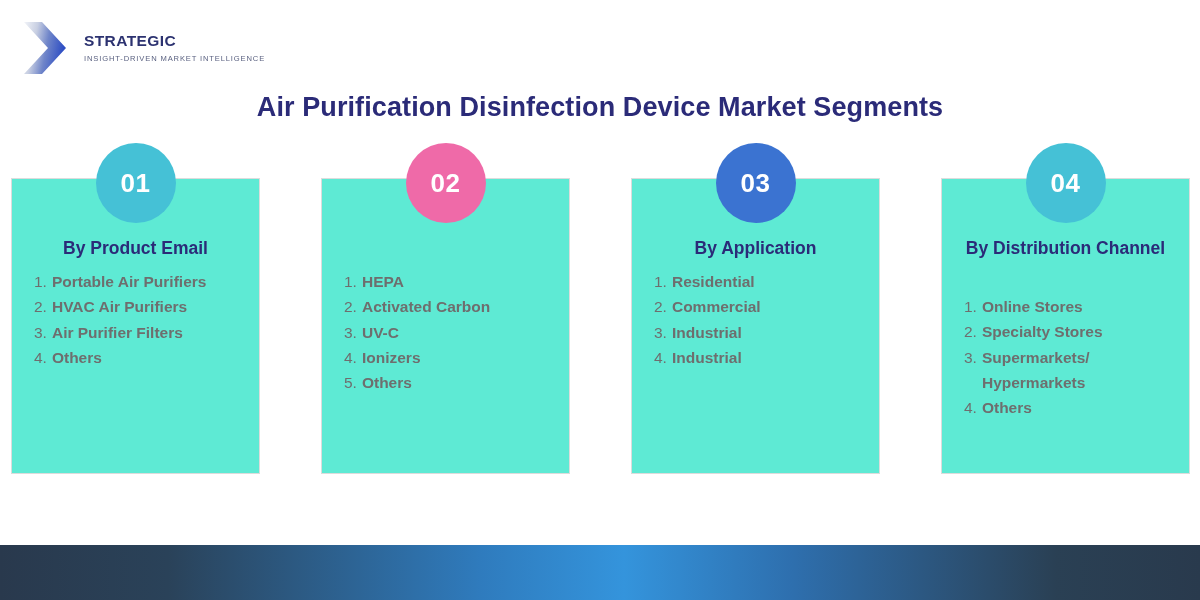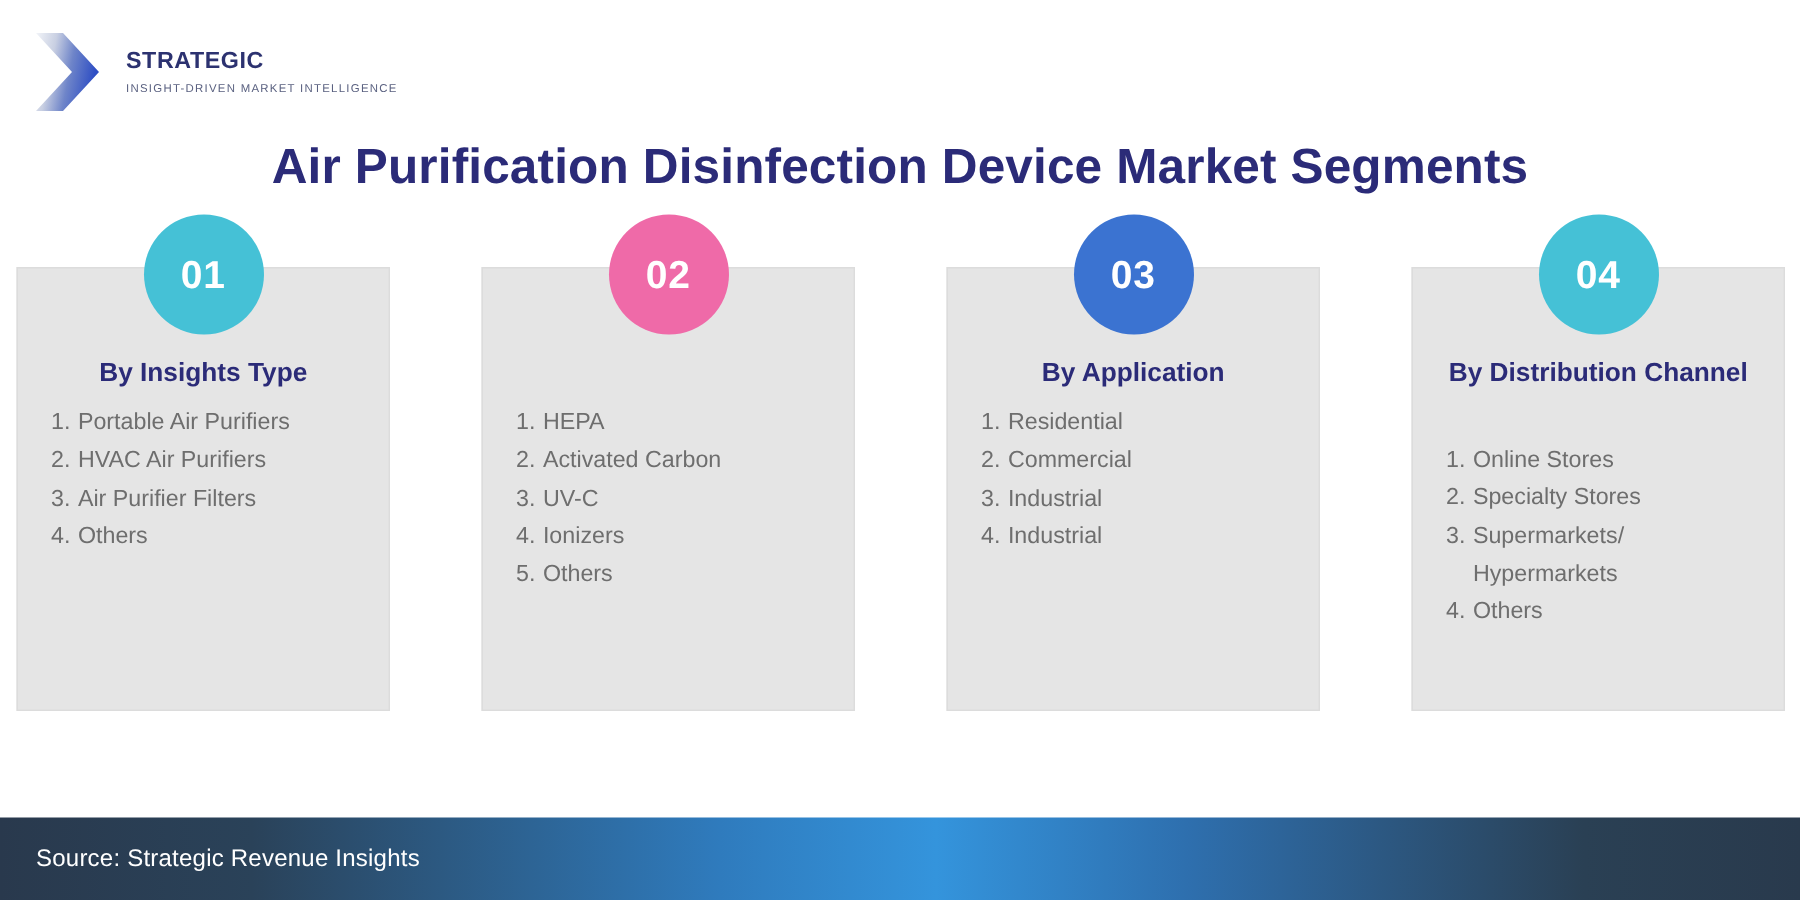--- a/index.html
+++ b/index.html
@@ -51,21 +51,21 @@
     text-align: right;
   }
 
   
   .page-title {
     position: absolute;
     top: 92px;
     left: 0;
     width: 1200px;
     text-align: center;
-    font-size: 33px;
+    font-size: 27px;
     font-weight: bold;
     color: #2b2b78;
     letter-spacing: 0.1px;
   }
 
   
   .cards {
     position: absolute;
     top: 178px;
     left: 11px;
@@ -73,21 +73,21 @@
     height: 296px;
     display: flex;
     gap: 61px;
   }
   .card {
     position: relative;
     width: 249px;
     height: 296px;
     box-sizing: border-box;
     border: 1px solid #dcdcdc;
-    background: #e5e5e5;
+    background: #5eead4;
   }
   .card-badge {
     position: absolute;
     top: -36px;
     left: 50%;
     transform: translateX(-50%);
     width: 80px;
     height: 80px;
     border-radius: 50%;
     display: flex;
@@ -118,21 +118,21 @@
     list-style: none;
   }
   .card-list li {
     font-size: 15.5px;
     color: #6e6e6e;
     line-height: 1.63;
     display: flex;
     gap: 5px;
   }
   .li-num { flex: 0 0 auto; }
-  .li-text { flex: 1 1 auto; }
+  .li-text { flex: 1 1 auto; font-weight: bold; }
 
   .card-list.top-1 { top: 90px; }
   .card-list.top-2 { top: 115px; }
 
   
   .footer {
     position: absolute;
     left: 0;
     bottom: 0;
     width: 1200px;
@@ -180,21 +180,21 @@
     <div class="logo-tagline">INSIGHT-DRIVEN MARKET INTELLIGENCE</div>
   </div>
 </div>
 
 <div class="page-title">Air Purification Disinfection Device Market Segments</div>
 
 <div class="cards">
 
   <div class="card">
     <div class="card-badge" id="badge-0" style="background: rgb(69, 193, 214);">01</div>
-    <div class="card-heading">By Insights Type</div>
+    <div class="card-heading">By Product Email</div>
     <ul class="card-list top-1" id="list-0">
         <li>
           <span class="li-num">1.</span>
           <span class="li-text">Portable Air Purifiers</span>
         </li>
         <li>
           <span class="li-num">2.</span>
           <span class="li-text">HVAC Air Purifiers</span>
         </li>
         <li>
@@ -276,14 +276,13 @@
         <li>
           <span class="li-num">4.</span>
           <span class="li-text">Others</span>
         </li>
       </ul>
   </div>
 
 </div>
 
 <div class="footer">
-  <div class="footer-text">Source: Strategic Revenue Insights</div>
 </div>
 
 </body></html>

